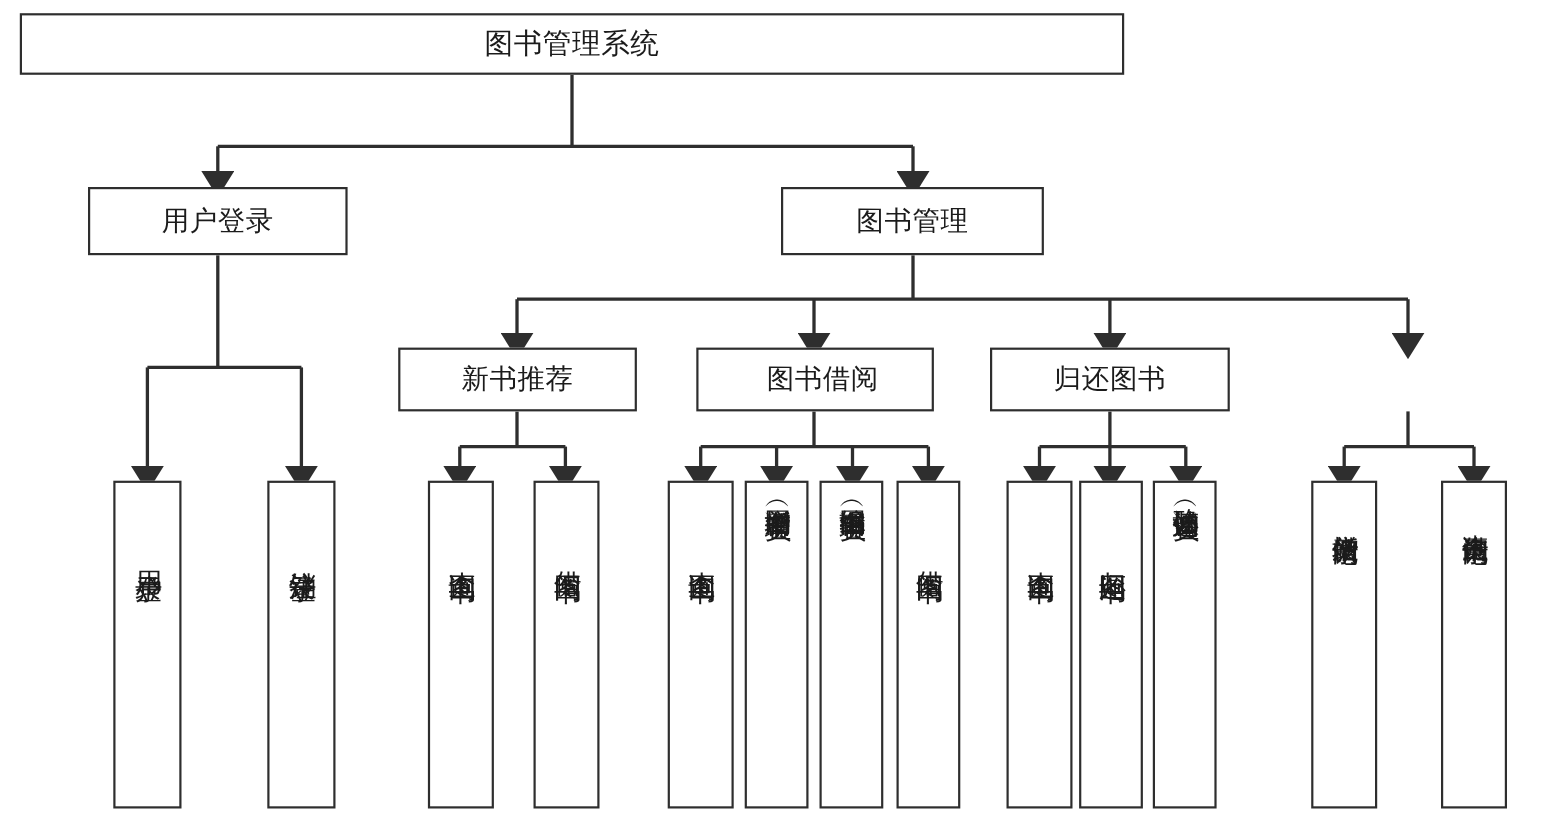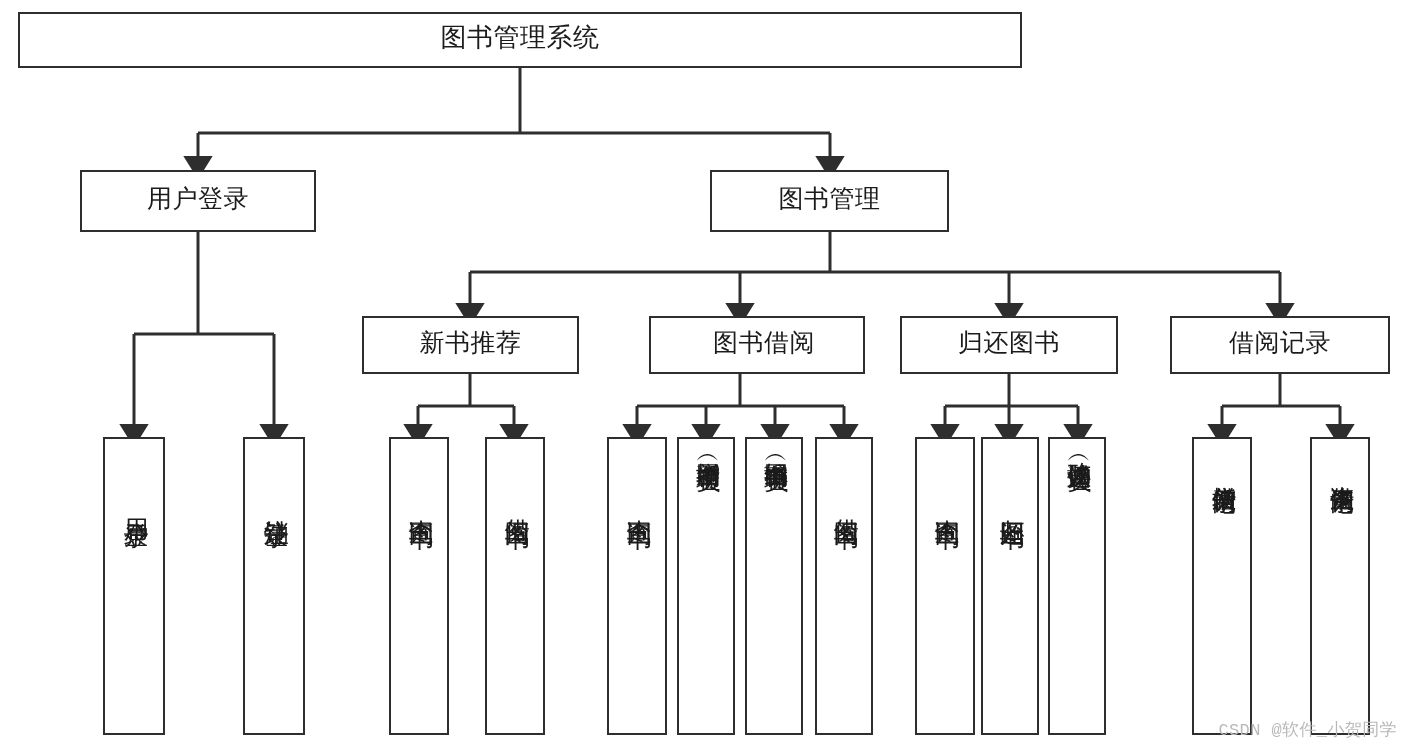--- a/index.html
+++ b/index.html
@@ -6,21 +6,21 @@
     margin: 0;
     padding: 0;
     background: #ffffff;
   }
   #canvas {
     position: relative;
     width: 1405px;
     height: 747px;
     background: #ffffff;
     overflow: hidden;
-    font-family: Liberation Mono, monospace;
+    font-family: Liberation Sans, sans-serif;
   }
   #wires {
     position: absolute;
     left: 0;
     top: 0;
     width: 1405px;
     height: 747px;
     pointer-events: none;
   }
   .node {
@@ -137,29 +137,26 @@
   <div class="node h-node" style="left:80px; top:170px; width:236px; height:62px;">
     <span class="label">用户登录</span>
   </div>
   <div class="node h-node" style="left:362px; top:316px; width:217px; height:58px;">
     <span class="label">新书推荐</span>
   </div>
 
   <div class="node h-node" style="left:710px; top:170px; width:239px; height:62px;">
     <span class="label">图书管理</span>
   </div>
-  <div class="node h-node" style="left:649px; top:316px; width:216px; height:58px;padding-left:14px;">
+  <div class="node h-node" style="left:633px; top:316px; width:216px; height:58px;padding-left:14px;">
     <span class="label">图书借阅</span>
   </div>
   <div class="node h-node" style="left:900px; top:316px; width:218px; height:58px;">
     <span class="label">归还图书</span>
   </div>
-  <div class="node h-node" style="left:1170px; top:316px; width:220px; height:58px;">
-    <span class="label">借阅记录</span>
-  </div>
 
   <div class="node v-node" style="left:103px; top:437px; width:62px; height:298px; padding-top:60px;">
     <span class="label">用户登录</span>
   </div>
   <div class="node v-node" style="left:243px; top:437px; width:62px; height:298px; padding-top:60px;">
     <span class="label">注销登录</span>
   </div>
 
   <div class="node v-node" style="left:389px; top:437px; width:60px; height:298px; padding-top:60px;">
     <span class="label">查询图书</span>
@@ -191,15 +188,14 @@
     <span class="label">确认归还（管理员）</span>
   </div>
 
   <div class="node v-node tall" style="left:1192px; top:437px; width:60px; height:298px; padding-top:28px;">
     <span class="label">新增借阅记录</span>
   </div>
   <div class="node v-node tall" style="left:1310px; top:437px; width:60px; height:298px; padding-top:28px;">
     <span class="label">查询借阅记录</span>
   </div>
 
-  <div class="watermark">CSDN @软件_小贺同学</div>
 
 </div>
 
 </body></html>

